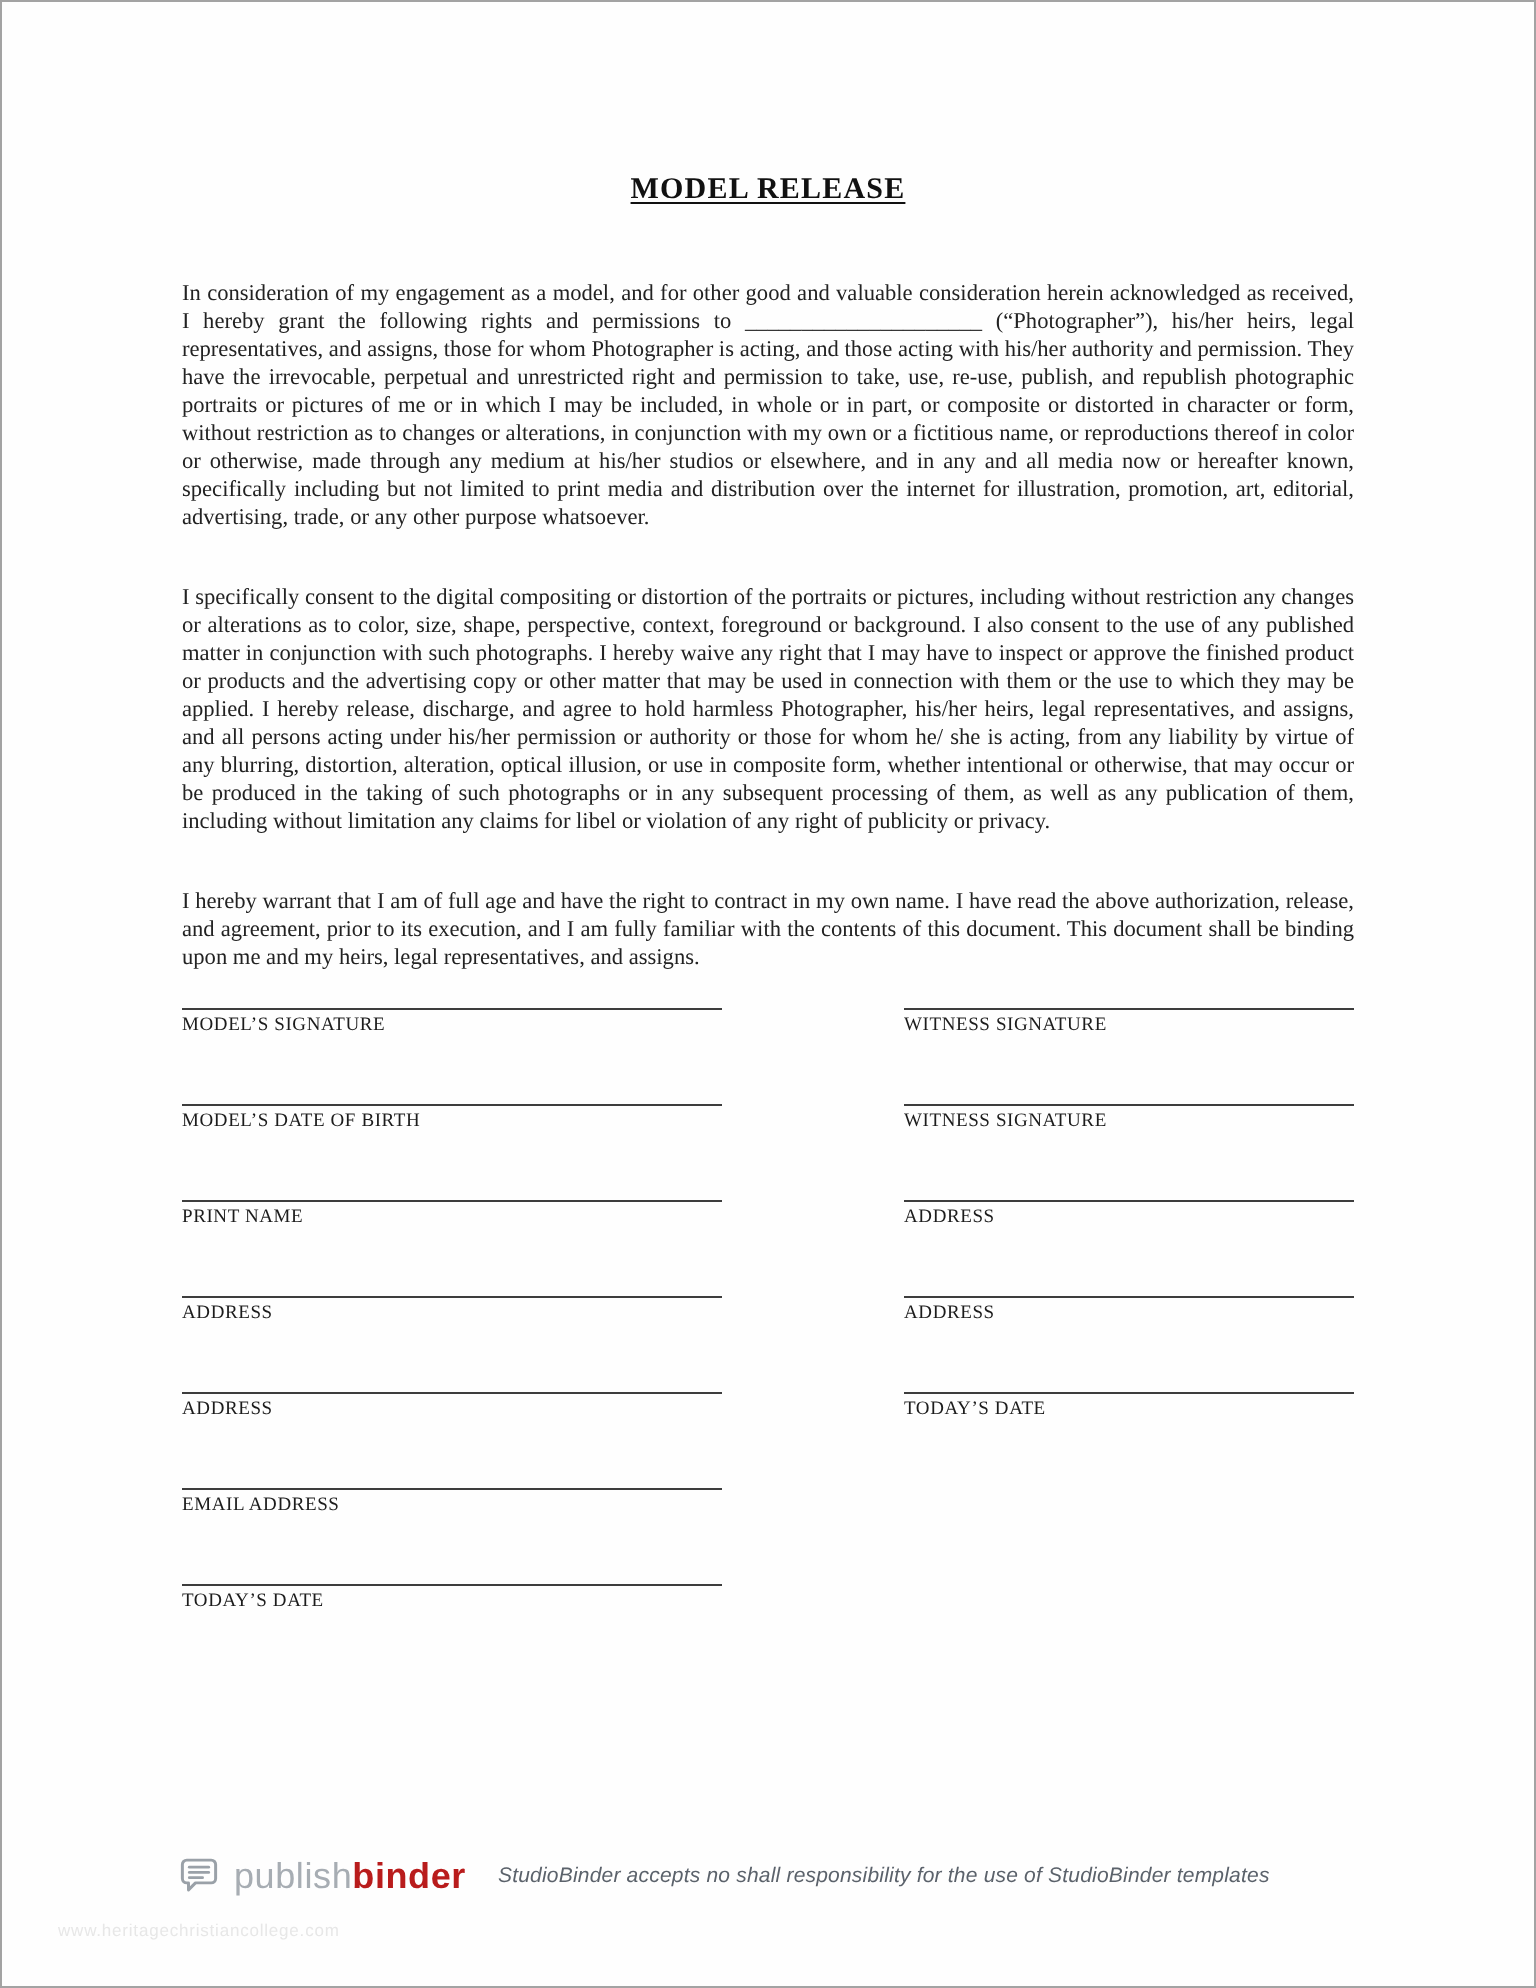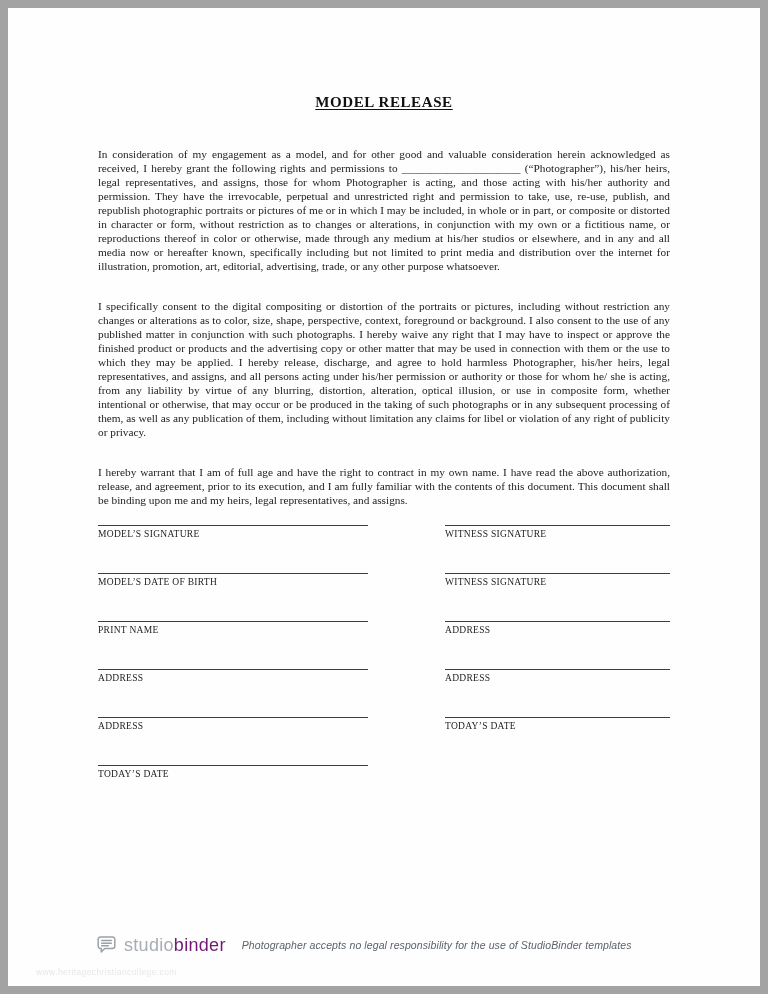--- a/index.html
+++ b/index.html
@@ -1,20 +1,20 @@
 <!DOCTYPE html>
 <html><head>
 <meta charset="utf-8">
 <style>
   html,body { margin:0; padding:0; background:#ffffff; }
   .page {
     position:relative;
     width:768px; height:994px;
     box-sizing:border-box;
-    border:8px solid #a3a3a3;
+    border:1px solid #a3a3a3;
     background:#fefefe;
     padding:0 90px;
     font-family:"Liberation Serif", serif;
     color:#1f1f1f;
     overflow:hidden;
   }
   .title {
     margin:86px 0 0 0;
     text-align:center;
     font-size:15px;
@@ -57,21 +57,21 @@
     position:absolute;
     left:88px; top:926px;
     display:flex;
     align-items:center;
     font-family:"Liberation Sans", sans-serif;
   }
   .logo { display:flex; align-items:center; }
   .logo svg { display:block; }
   .brand { margin-left:7px; font-size:18px; letter-spacing:0.3px; line-height:1; }
   .brand-studio { color:#a7adb3; font-weight:400; }
-  .brand-binder { color:#701a75; font-weight:400; }
+  .brand-binder { color:#b91c1c; font-weight:700; }
   .disclaimer {
     margin-left:16px;
     font-size:10.5px;
     font-style:italic;
     color:#5b626b;
     letter-spacing:0.1px;
   }
   .watermark {
     position:absolute;
     left:28px; top:959px;
@@ -109,20 +109,24 @@
       <div class="sig-field">
         <div class="sig-line"></div>
         <div class="sig-label">ADDRESS</div>
       </div>
       <div class="sig-field">
         <div class="sig-line"></div>
         <div class="sig-label">ADDRESS</div>
       </div>
       <div class="sig-field">
         <div class="sig-line"></div>
+        <div class="sig-label">EMAIL ADDRESS</div>
+      </div>
+      <div class="sig-field">
+        <div class="sig-line"></div>
         <div class="sig-label">TODAY’S DATE</div>
       </div>
     </div>
 
     <div class="sig-col right">
       <div class="sig-field">
         <div class="sig-line"></div>
         <div class="sig-label">WITNESS SIGNATURE</div>
       </div>
       <div class="sig-field">
@@ -147,20 +151,20 @@
   <div class="footer">
     <span class="logo">
       <span>
         <svg width="21" height="21" viewBox="0 0 24 24" fill="none" stroke="#9aa1a8" stroke-width="1.7" stroke-linecap="round" stroke-linejoin="round">
           <path d="M5 3.5 h14 a2.5 2.5 0 0 1 2.5 2.5 v8 a2.5 2.5 0 0 1 -2.5 2.5 h-9 l-4 4 v-4 h-1 a2.5 2.5 0 0 1 -2.5 -2.5 v-8 a2.5 2.5 0 0 1 2.5 -2.5 z"></path>
           <line x1="6.5" y1="7.5" x2="17.5" y2="7.5"></line>
           <line x1="6.5" y1="10.5" x2="17.5" y2="10.5"></line>
           <line x1="6.5" y1="13.5" x2="14" y2="13.5"></line>
         </svg>
       </span>
-      <span class="brand"><span class="brand-studio">studio</span><span class="brand-binder">binder</span></span>
+      <span class="brand"><span class="brand-studio">publish</span><span class="brand-binder">binder</span></span>
     </span>
-    <span class="disclaimer">Photographer accepts no legal responsibility for the use of StudioBinder templates</span>
+    <span class="disclaimer">StudioBinder accepts no shall responsibility for the use of StudioBinder templates</span>
   </div>
 
   <div class="watermark">www.heritagechristiancollege.com</div>
 
 </div>
 
 </body></html>

